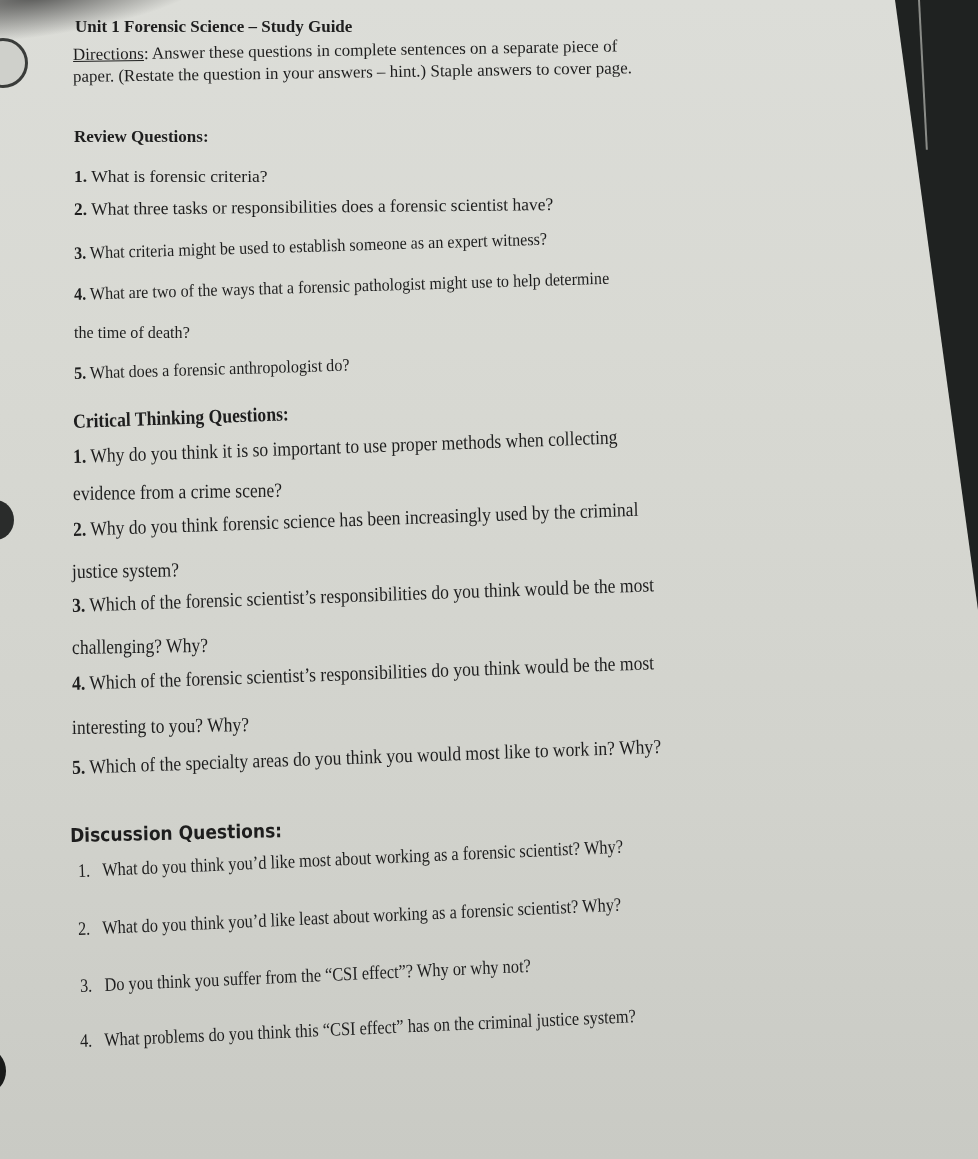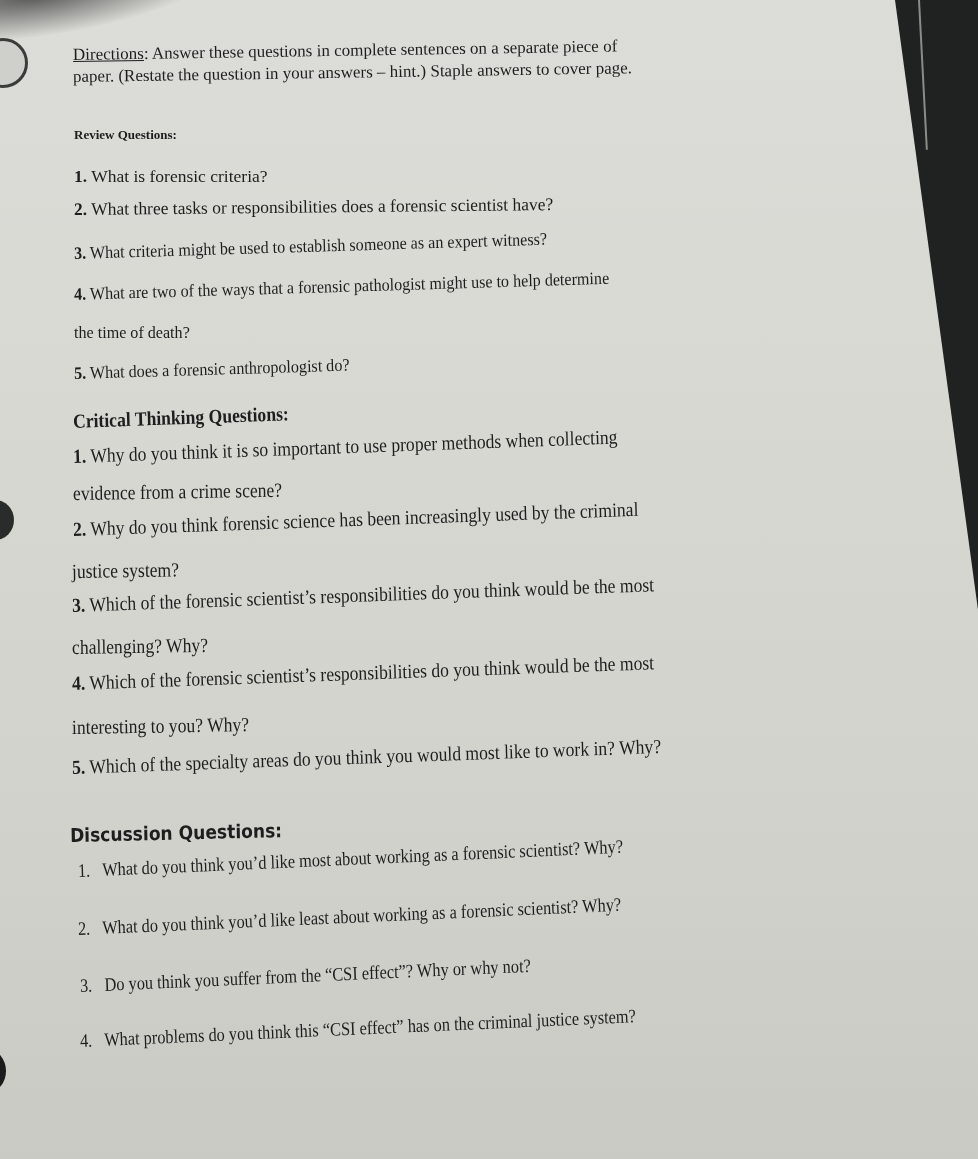--- a/index.html
+++ b/index.html
@@ -25,38 +25,39 @@
   }
   .hole { position: absolute; border-radius: 50%; }
   .hole-1 { left: -22px; top: 38px; width: 44px; height: 44px; border: 3px solid #3a3c3a; background: #cfd0cb; }
   .hole-2 { left: -24px; top: 500px; width: 38px; height: 40px; background: #2a2c2b; }
   .hole-3 { left: -28px; top: 1050px; width: 34px; height: 42px; background: #1a1b1a; }
 
   .line { position: absolute; white-space: nowrap; transform-origin: left center; }
   .title { font-weight: bold; font-size: 17px; left: 75px; top: 17px; }
   .dir { font-size: 17px; left: 73px; transform: rotate(-0.9deg); }
   .dir u { text-decoration: underline; }
-  .sec-h { font-weight: bold; font-size: 13px; }
+  .sec-h { font-weight: bold; font-size: 17px; }
   .q { font-size: 17.5px; }
   .q b { font-weight: bold; }
   .narrow { font-family: "Liberation Sans Narrow", "Liberation Serif", serif; transform: scaleX(0.92) rotate(-1.6deg); }
   .ct { font-size: 20px; transform: scaleX(0.88) rotate(-1.8deg); }
   .ct b { font-weight: bold; }
   .disc-h { font-family: "DejaVu Sans", sans-serif; font-weight: bold; font-size: 19px; transform: scaleX(0.9) rotate(-1.2deg); }
   .dq { font-size: 19px; transform: scaleX(0.86) rotate(-2.2deg); }
 </style>
 </head>
 <body>
 
 <div class="paper">
   <div class="shadow-tl"></div>
   <div class="hole hole-1"></div>
   <div class="hole hole-2"></div>
   <div class="hole hole-3"></div>
 
+  <div class="line title">Unit 1 Forensic Science – Study Guide</div>
 
   <div class="line dir" style="top:45px"><u>Directions</u><span>: Answer these questions in complete sentences on a separate piece of</span></div>
   <div class="line dir" style="top:67px">paper. (Restate the question in your answers – hint.) Staple answers to cover page.</div>
 
   <div class="line sec-h" style="left:74px; top:127px">Review Questions:</div>
 
   <div class="line q" style="left:74px; top:166px"><b>1.</b> <span>What is forensic criteria?</span></div>
   <div class="line q" style="left:74px; top:199px; transform: rotate(-0.6deg)"><b>2.</b> <span>What three tasks or responsibilities does a forensic scientist have?</span></div>
 
   <div class="line q narrow" style="left:74px; top:243px"><b>3.</b> <span>What criteria might be used to establish someone as an expert witness?</span></div>

